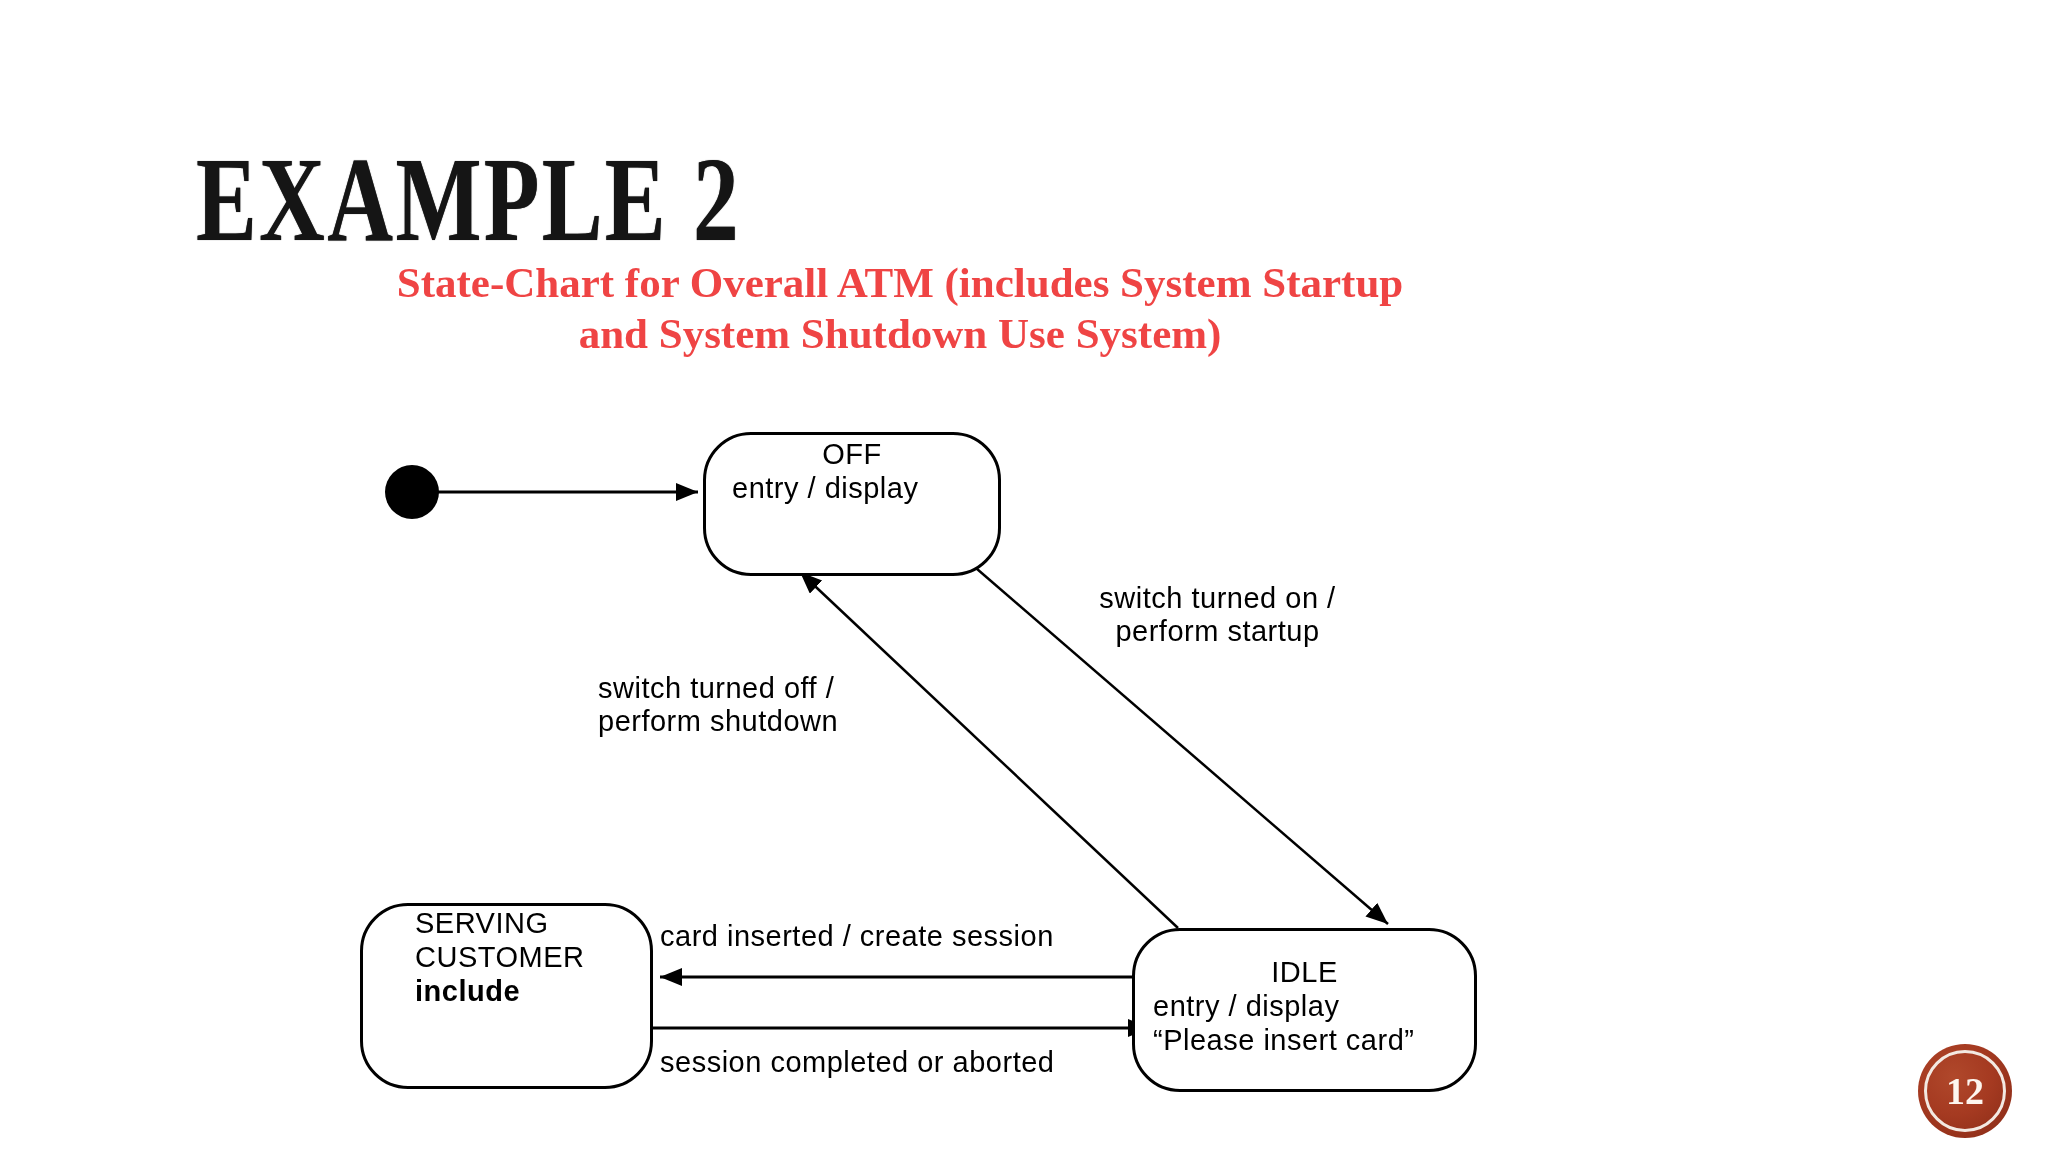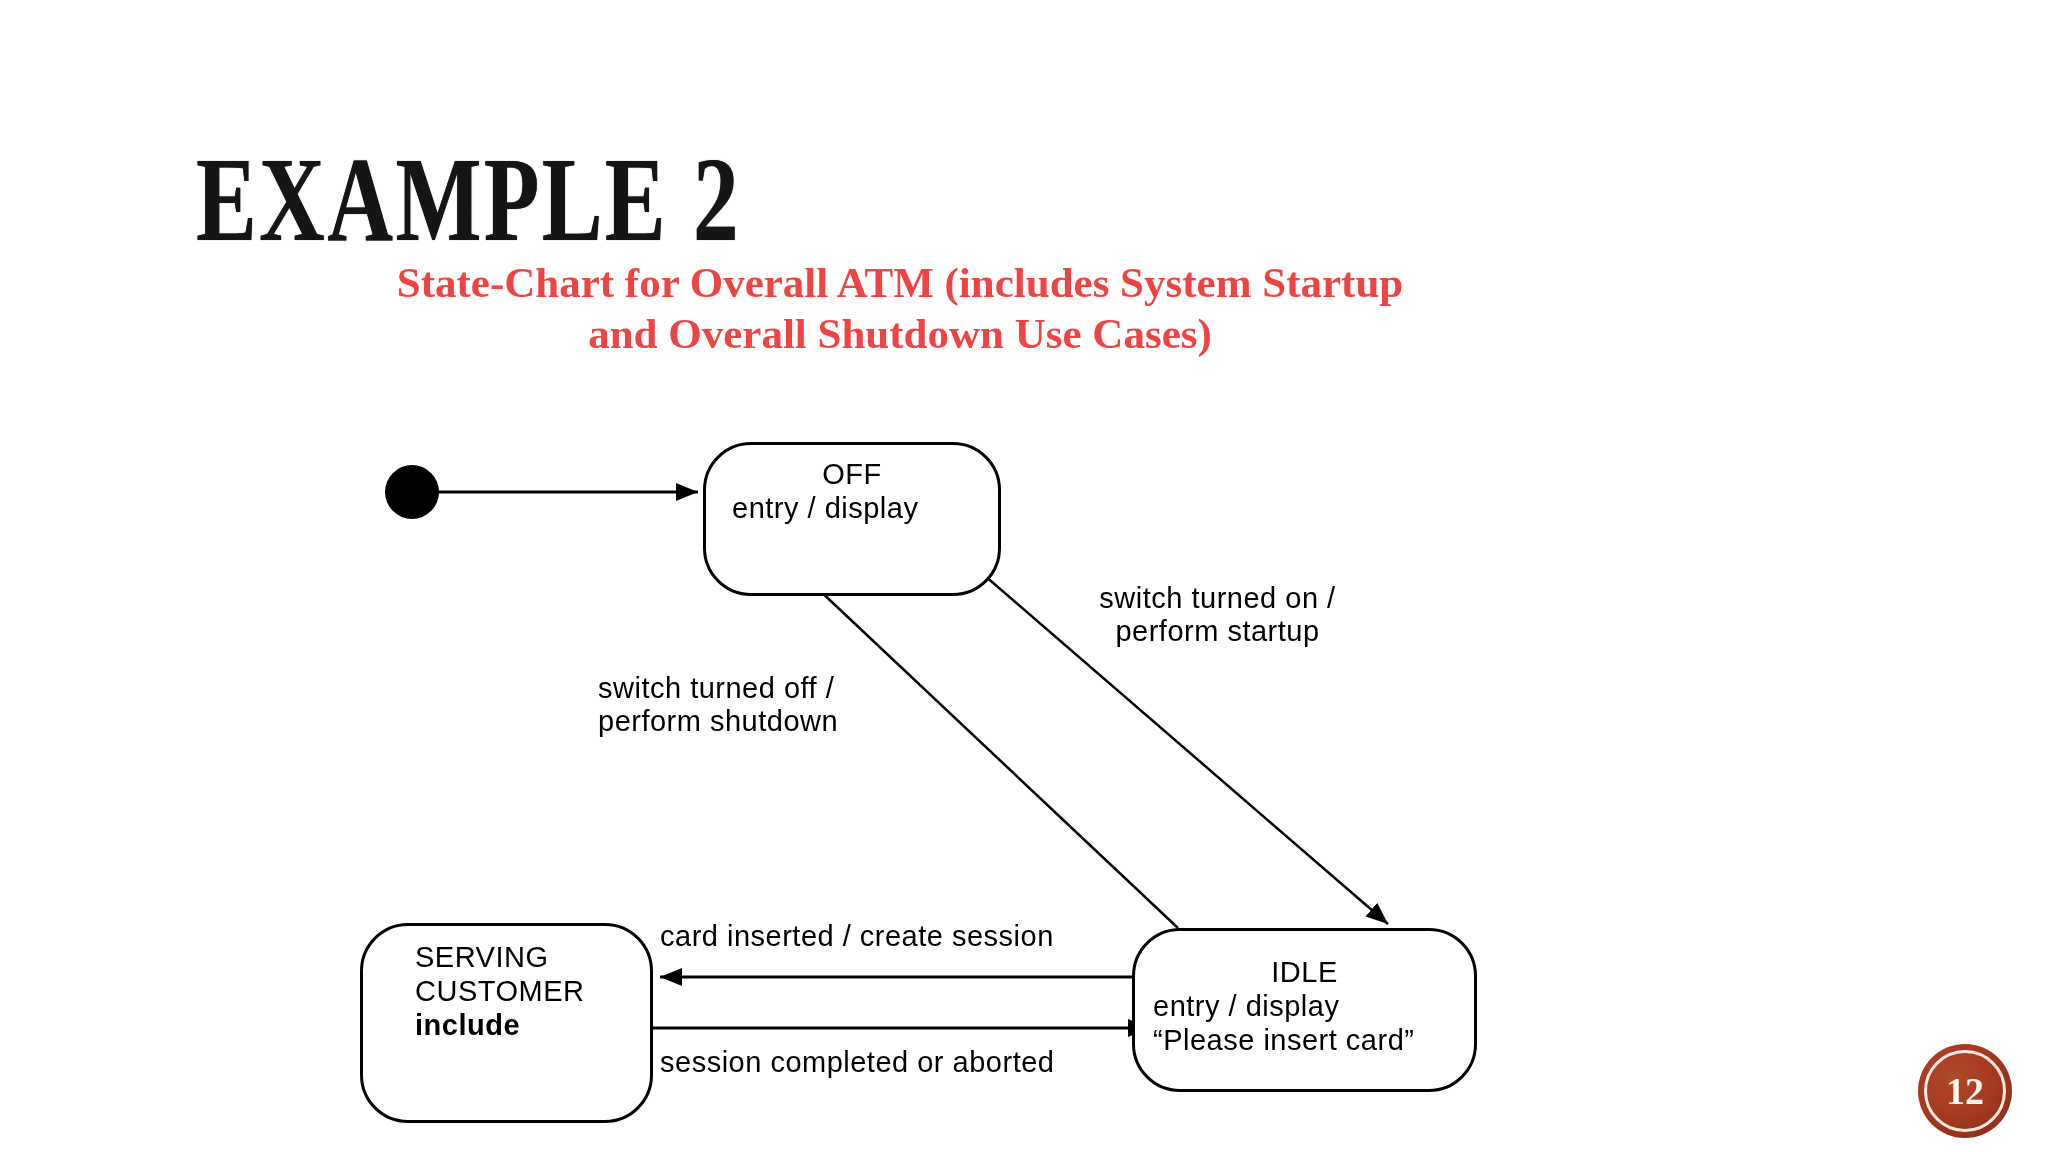--- a/index.html
+++ b/index.html
@@ -49,27 +49,27 @@
   .center{text-align:center;}
   .bold{font-weight:bold;}
   .t-label{
     position:absolute;
     font-size:29px;
     line-height:33px;
     letter-spacing:0.5px;
     white-space:nowrap;
   }
   
-  #off-box{left:703px;top:442px;width:292px;height:136px;padding-top:12px;}
+  #off-box{left:703px;top:432px;width:292px;height:136px;padding-top:2px;}
   #off-box .state-line{padding-left:26px;}
   #off-box .state-line.center{padding-left:0;}
   #idle-box{left:1132px;top:928px;width:339px;height:134px;padding-top:24px;}
   #idle-box .state-line{padding-left:18px;}
   #idle-box .state-line.center{padding-left:0;}
-  #serving-box{left:360px;top:903px;width:287px;height:180px;padding-top:14px;margin-top:20px;}
+  #serving-box{left:360px;top:903px;width:287px;height:180px;}
   #serving-box .state-line{padding-left:52px;}
   
   #label-switch-on{left:1060px;top:582px;width:315px;text-align:center;}
   #label-switch-off{left:598px;top:672px;text-align:left;}
   #label-card-inserted{left:660px;top:920px;}
   #label-session-completed{left:660px;top:1046px;}
   
   .page-badge{
     position:absolute;left:1918px;top:1044px;width:94px;height:94px;
     border-radius:50%;
@@ -89,21 +89,21 @@
   }
 </style>
 </head>
 <body>
 
 <div id="slide">
 
   <div class="slide-title">EXAMPLE 2</div>
   <div class="slide-subtitle">
     <div>State-Chart for Overall ATM (includes System Startup</div>
-    <div>and Overall Shutdown Use Cases)</div>
+    <div>and System Shutdown Use System)</div>
   </div>
 
   <svg id="diagram-svg" viewBox="0 0 2048 1152">
     <defs>
       <marker id="arrow" markerUnits="userSpaceOnUse" markerWidth="26" markerHeight="20" refX="22" refY="9" orient="auto">
         <path d="M0,0 L22,9 L0,18 z" fill="#000"></path>
       </marker>
     </defs>
 
     <circle cx="412" cy="492" r="27" fill="#000"></circle>

